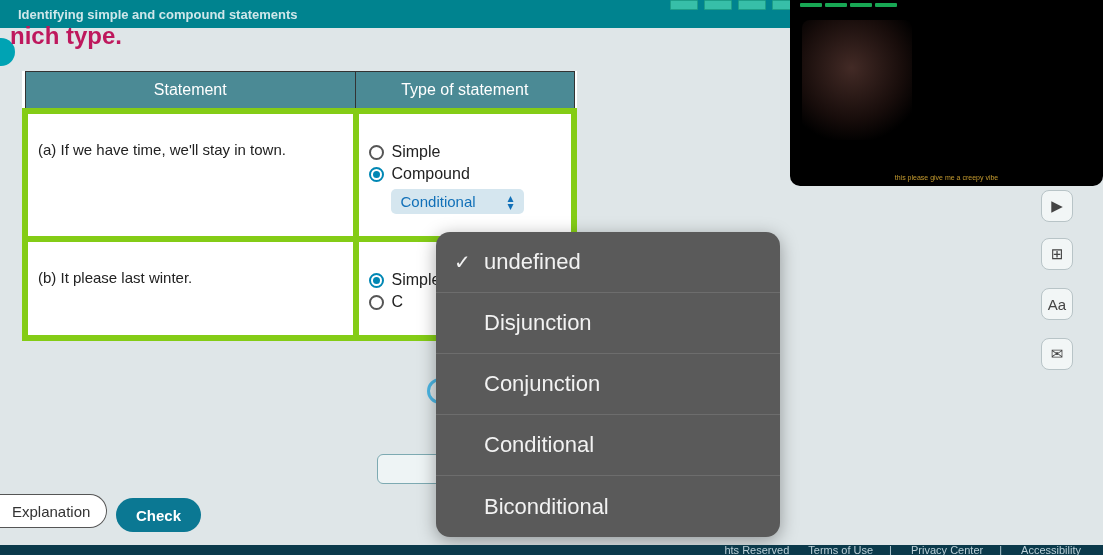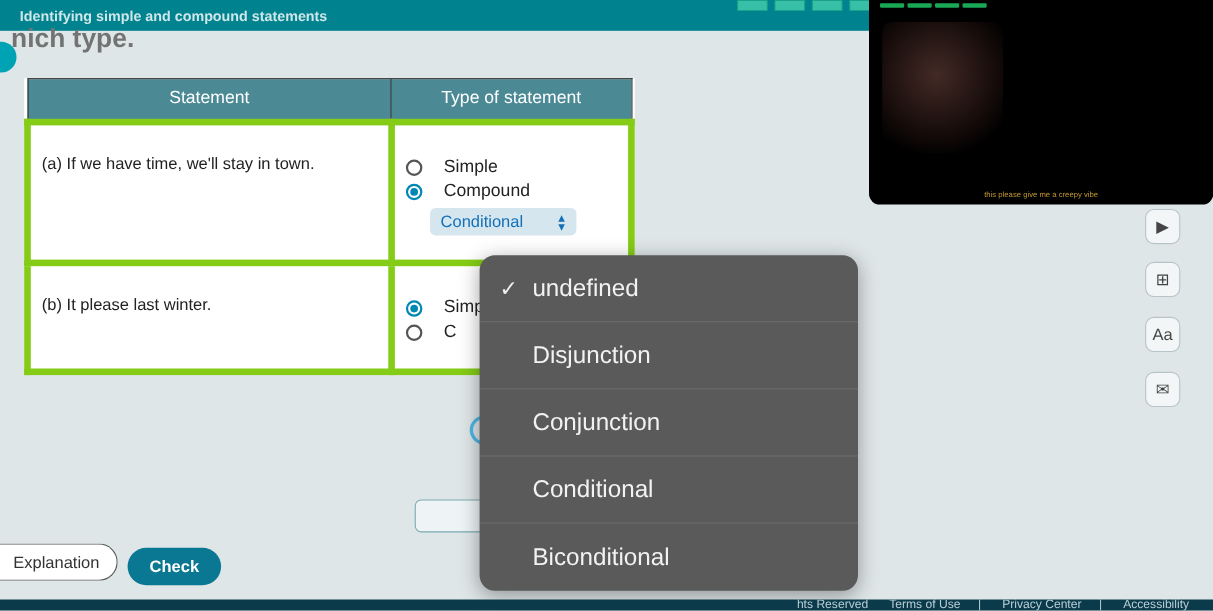--- a/index.html
+++ b/index.html
@@ -1,25 +1,25 @@
 <!DOCTYPE html>
 <html><head>
 <meta charset="utf-8">
 <style>
   *{box-sizing:border-box;margin:0;padding:0;font-family:Verdana,Geneva,sans-serif;}
   html,body{width:1103px;height:555px;overflow:hidden;background:#dfe6e8;}
   .header{position:absolute;left:0;top:0;width:790px;height:28px;background:#00838f;color:#cfe7ea;font-size:13px;padding:7px 0 12px 18px;font-weight:600;}
   .progress{position:absolute;top:0;left:670px;display:flex;gap:6px;}
   .progress span{width:28px;height:10px;background:#37bfa8;border:1px solid #1e9f88;border-radius:1px;}
   .tab-stub{position:absolute;left:0;top:38px;width:15px;height:28px;background:#00a3b4;border-radius:0 14px 14px 0;}
-  .qtext{position:absolute;left:10px;top:22px;font-size:24px;color:#737373;font-weight:700;}
+  .qtext{position:absolute;left:10px;top:22px;font-size:24px;color:#be185d;font-weight:700;}
   table.qt{position:absolute;left:22px;top:71px;border-collapse:collapse;width:555px;background:#fff;}
   table.qt th{background:#4b8a95;color:#fff;font-weight:400;font-size:16px;padding:9px 15px;border:1px solid #333;}
   table.qt td{border:6px solid #84cc16;font-size:15px;color:#222;vertical-align:top;padding:27px 10px 22px 10px;}
-  .opt{display:flex;align-items:center;gap:20px;font-size:16px;padding:2px 0;}
+  .opt{display:flex;align-items:center;gap:8px;font-size:16px;padding:2px 0;}
   .radio{width:15px;height:15px;border:2px solid #555;border-radius:50%;display:inline-block;position:relative;flex-shrink:0;}
   .radio.sel{border-color:#0087b4;}
   .radio.sel::after{content:"";position:absolute;left:2px;top:2px;width:7px;height:7px;background:#0087b4;border-radius:50%;}
   .pill{display:inline-flex;align-items:center;gap:32px;margin:4px 0 0 22px;background:#d5e6ef;color:#1170b8;border-radius:5px;padding:4px 10px;font-size:15px;}
   .pill .chev{color:#1170b8;font-size:12px;line-height:8px;display:flex;flex-direction:column;}
   .btn-exp{position:absolute;left:0;top:494px;height:34px;padding:0 16px 0 12px;border:1.5px solid #555;border-left:none;border-radius:0 18px 18px 0;background:#fff;font-size:15px;color:#333;}
   .btn-check{position:absolute;left:116px;top:498px;height:34px;padding:0 20px;border:none;border-radius:18px;background:#0b7893;color:#fff;font-size:15px;font-weight:600;}
   .next{position:absolute;left:377px;top:454px;width:82px;height:30px;border:1.5px solid #7daab2;border-radius:6px;background:#eef4f5;}
   .footer{position:absolute;left:0;top:545px;width:1103px;height:10px;background:#0b3a4b;color:#b9cfd7;font-size:11px;text-align:right;padding-right:14px;line-height:10px;overflow:hidden;}
   .footer span{margin:17px 8px;}

